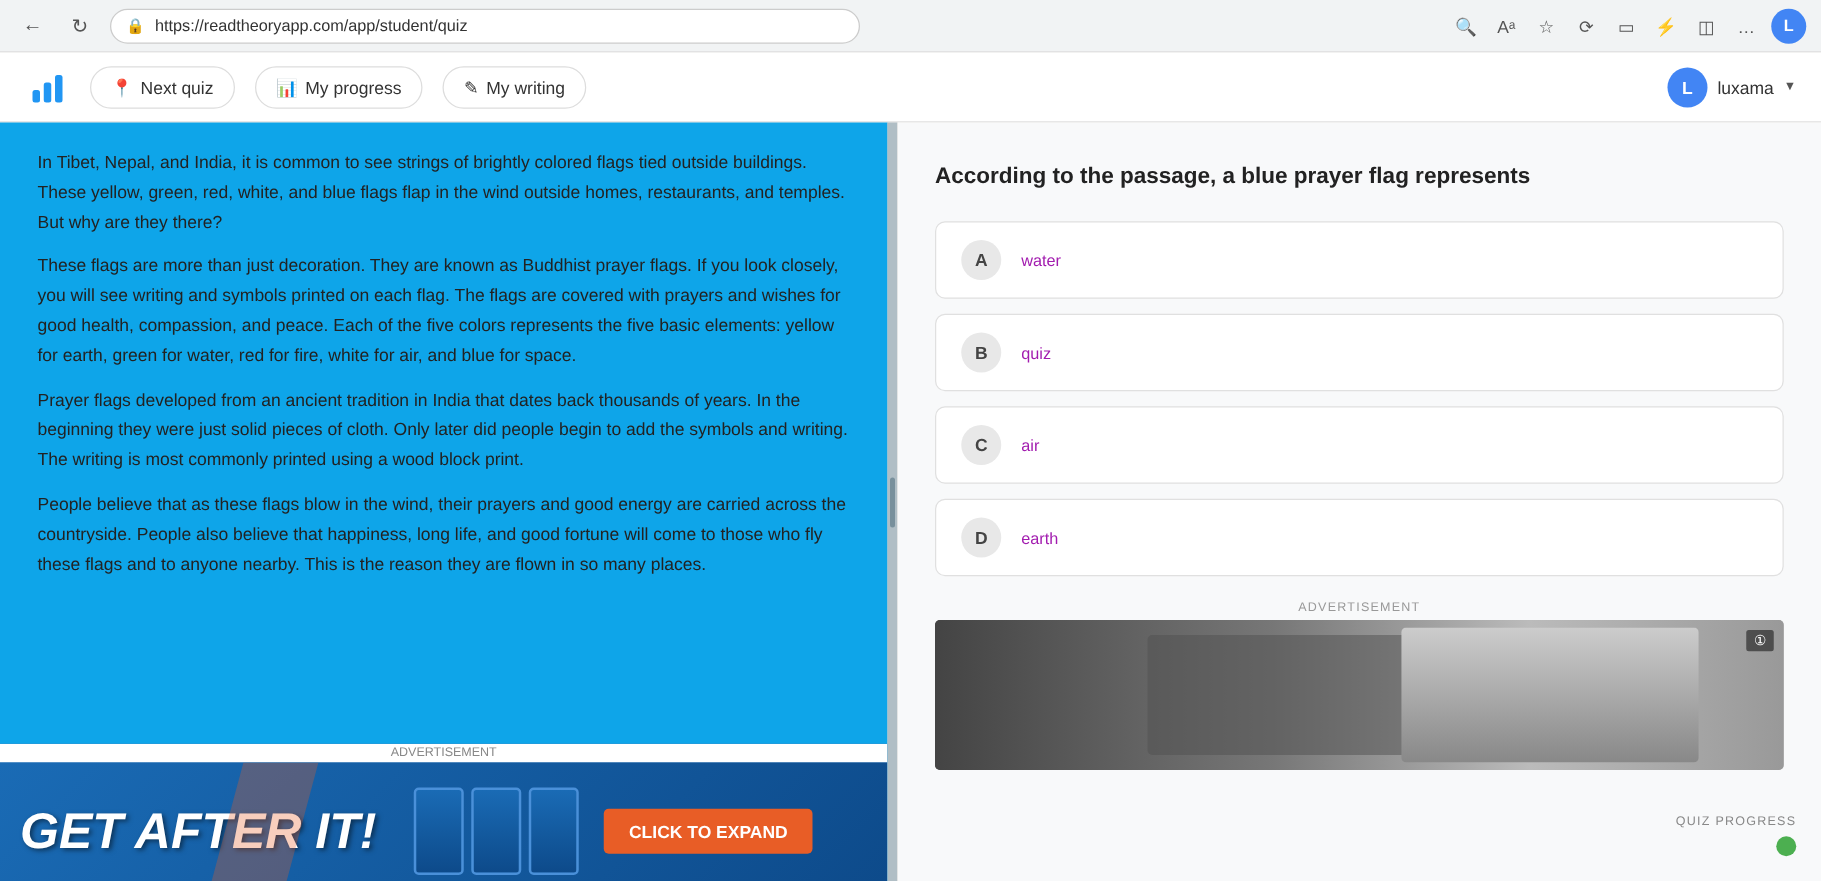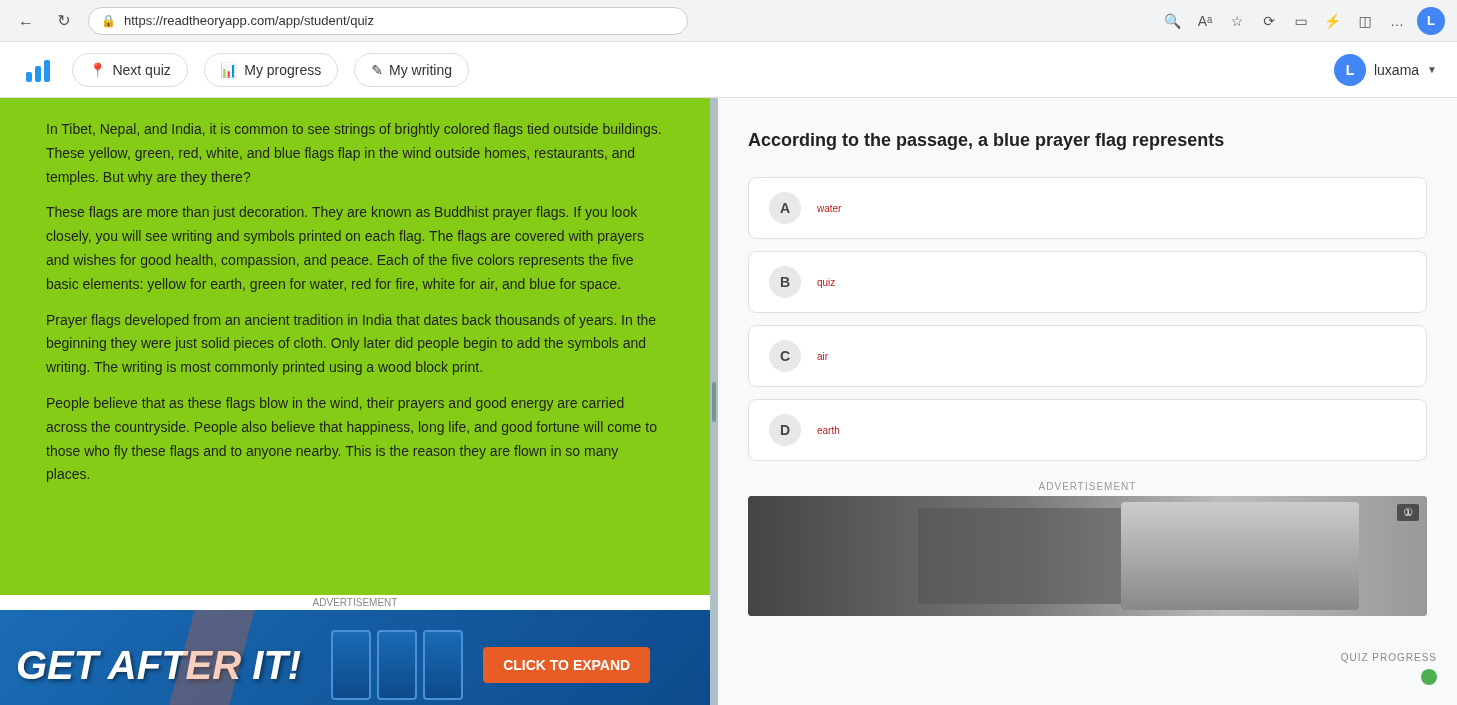--- a/index.html
+++ b/index.html
@@ -105,23 +105,23 @@
     
     .main-content {
       display: flex;
       height: calc(705px - 42px - 56px);
       position: relative;
     }
 
     
     .reading-panel {
       width: 710px;
-      background: #84cc16;
+      background: #0ea5e9;
       overflow: hidden;
-      padding: 20px 46px;
+      padding: 20px 30px;
       position: relative;
     }
     .passage-text {
       font-size: 14px;
       line-height: 1.7;
       color: #222;
     }
     .passage-text p {
       margin-bottom: 12px;
     }
@@ -226,22 +226,22 @@
       width: 32px; height: 32px;
       background: #e8e8e8;
       border-radius: 50%;
       display: flex; align-items: center; justify-content: center;
       font-weight: bold;
       font-size: 14px;
       color: #444;
       flex-shrink: 0;
     }
     .option-text {
-      font-size: 10px;
-      color: #b91c1c;
+      font-size: 13px;
+      color: #a21caf;
     }
     .ad-section {
       margin-top: 20px;
     }
     .ad-section-label {
       text-align: center;
       font-size: 10px;
       color: #999;
       margin-bottom: 4px;
       letter-spacing: 1px;

